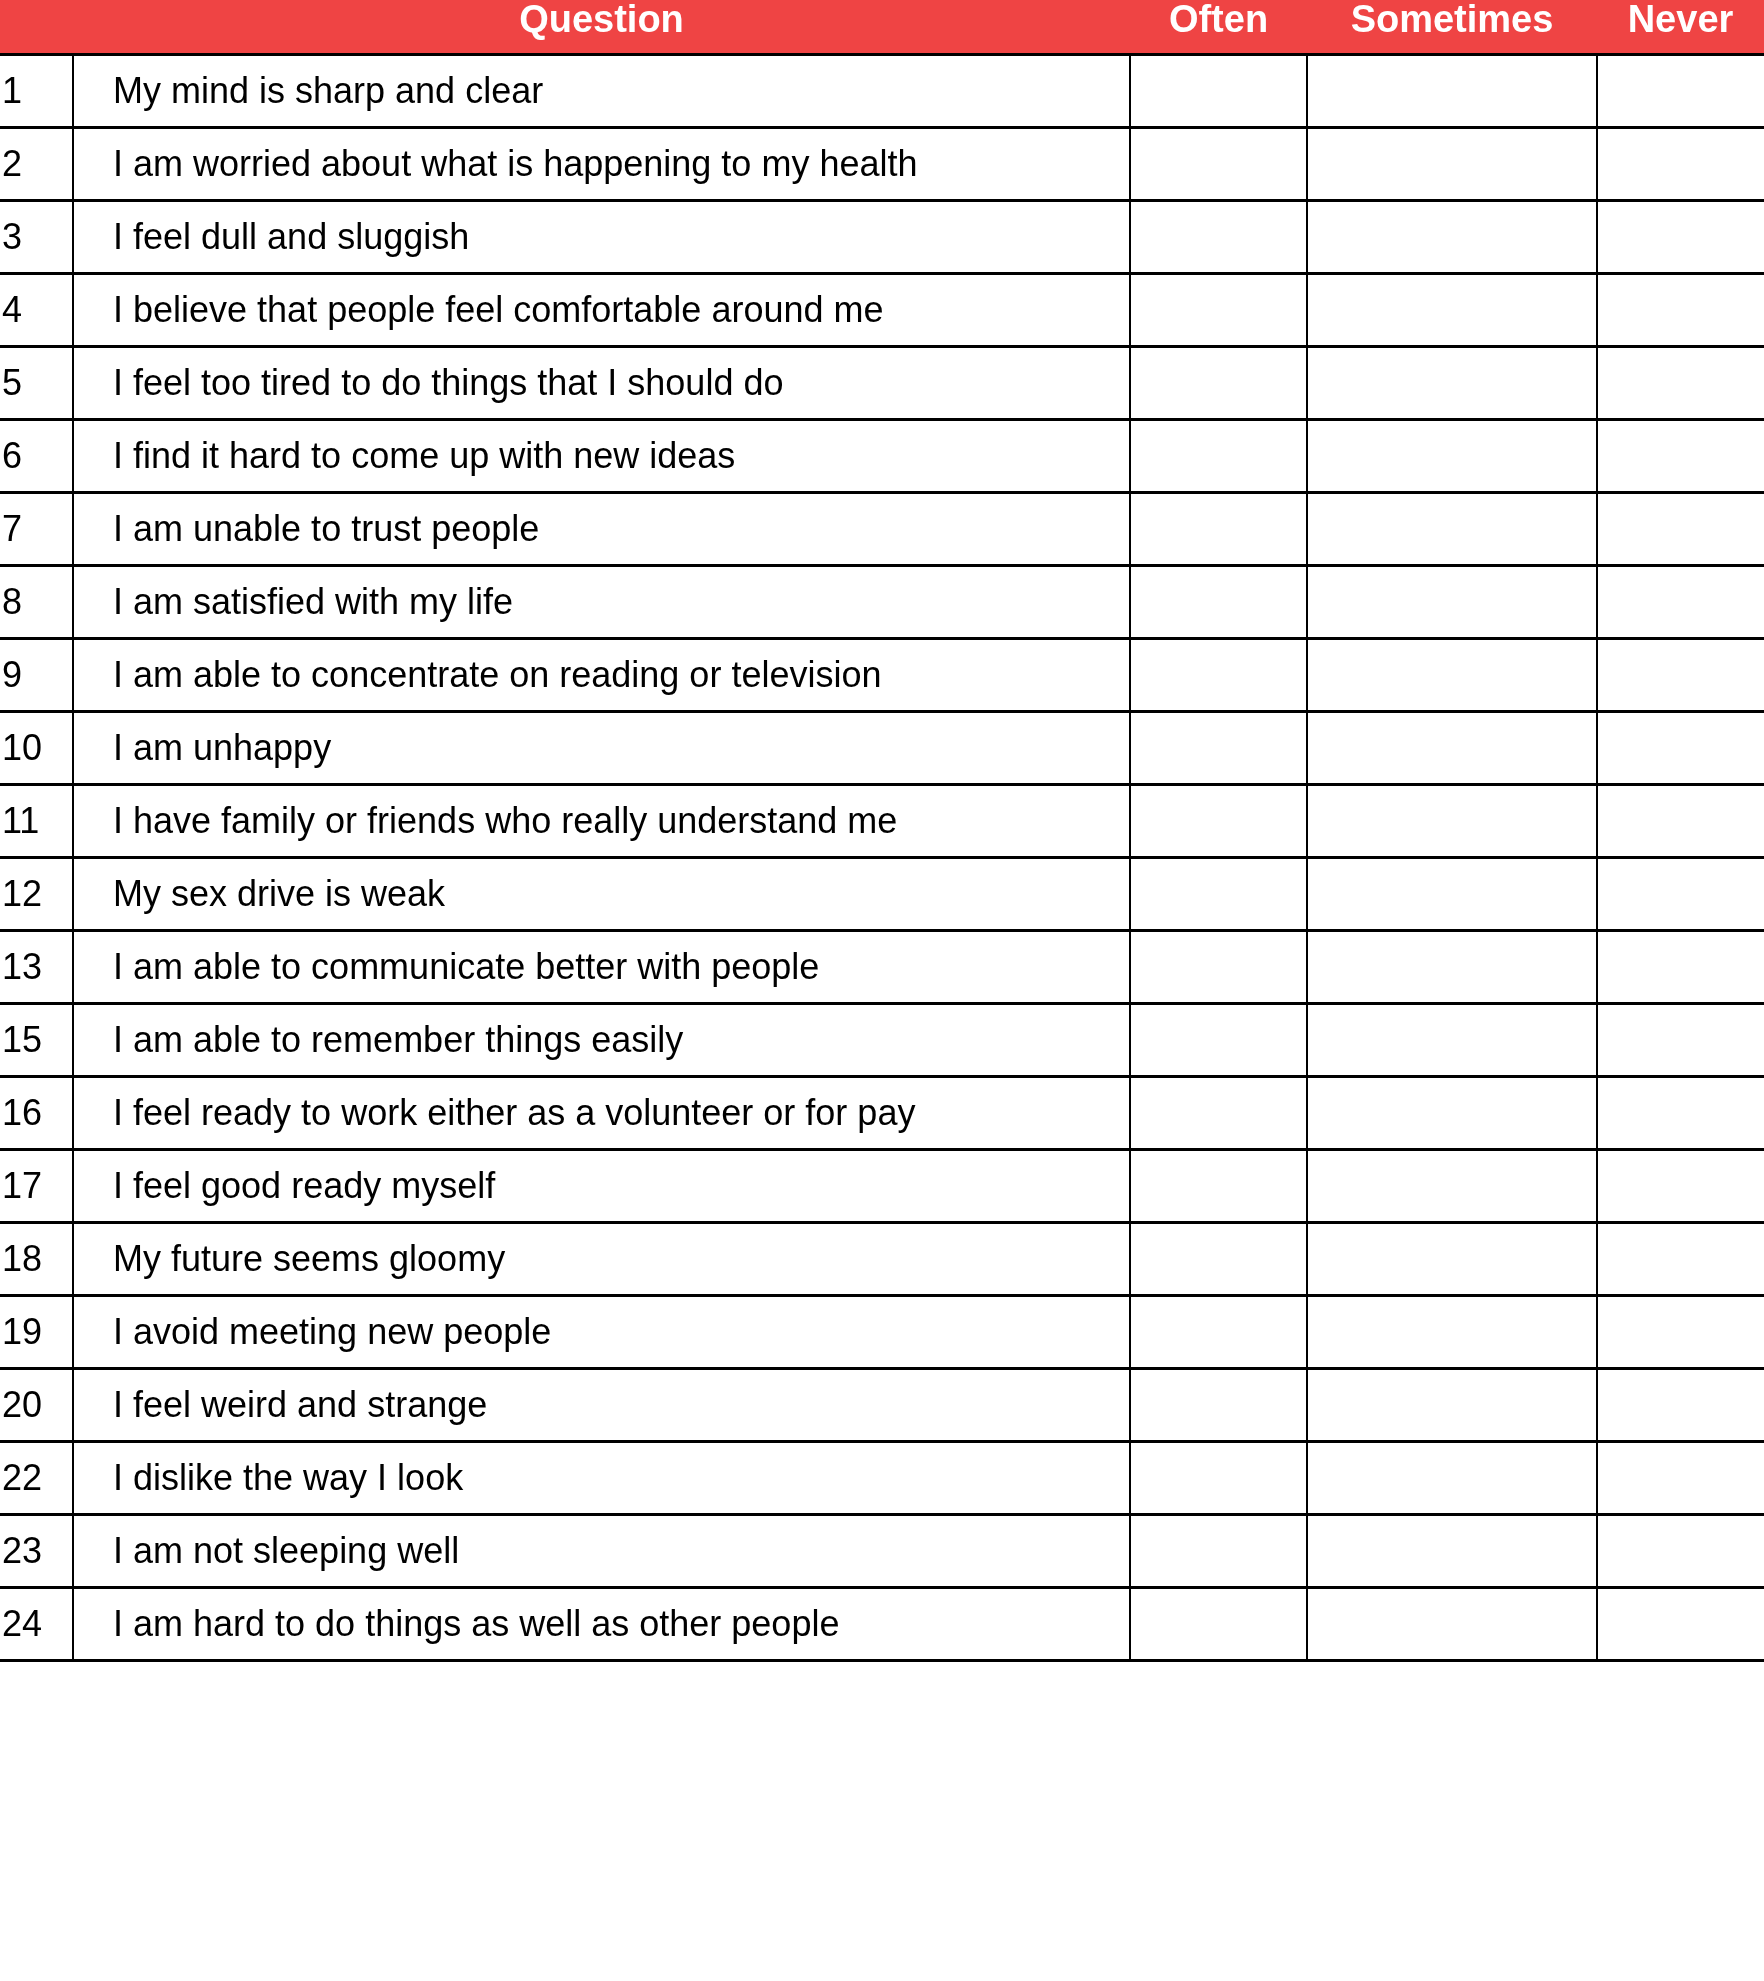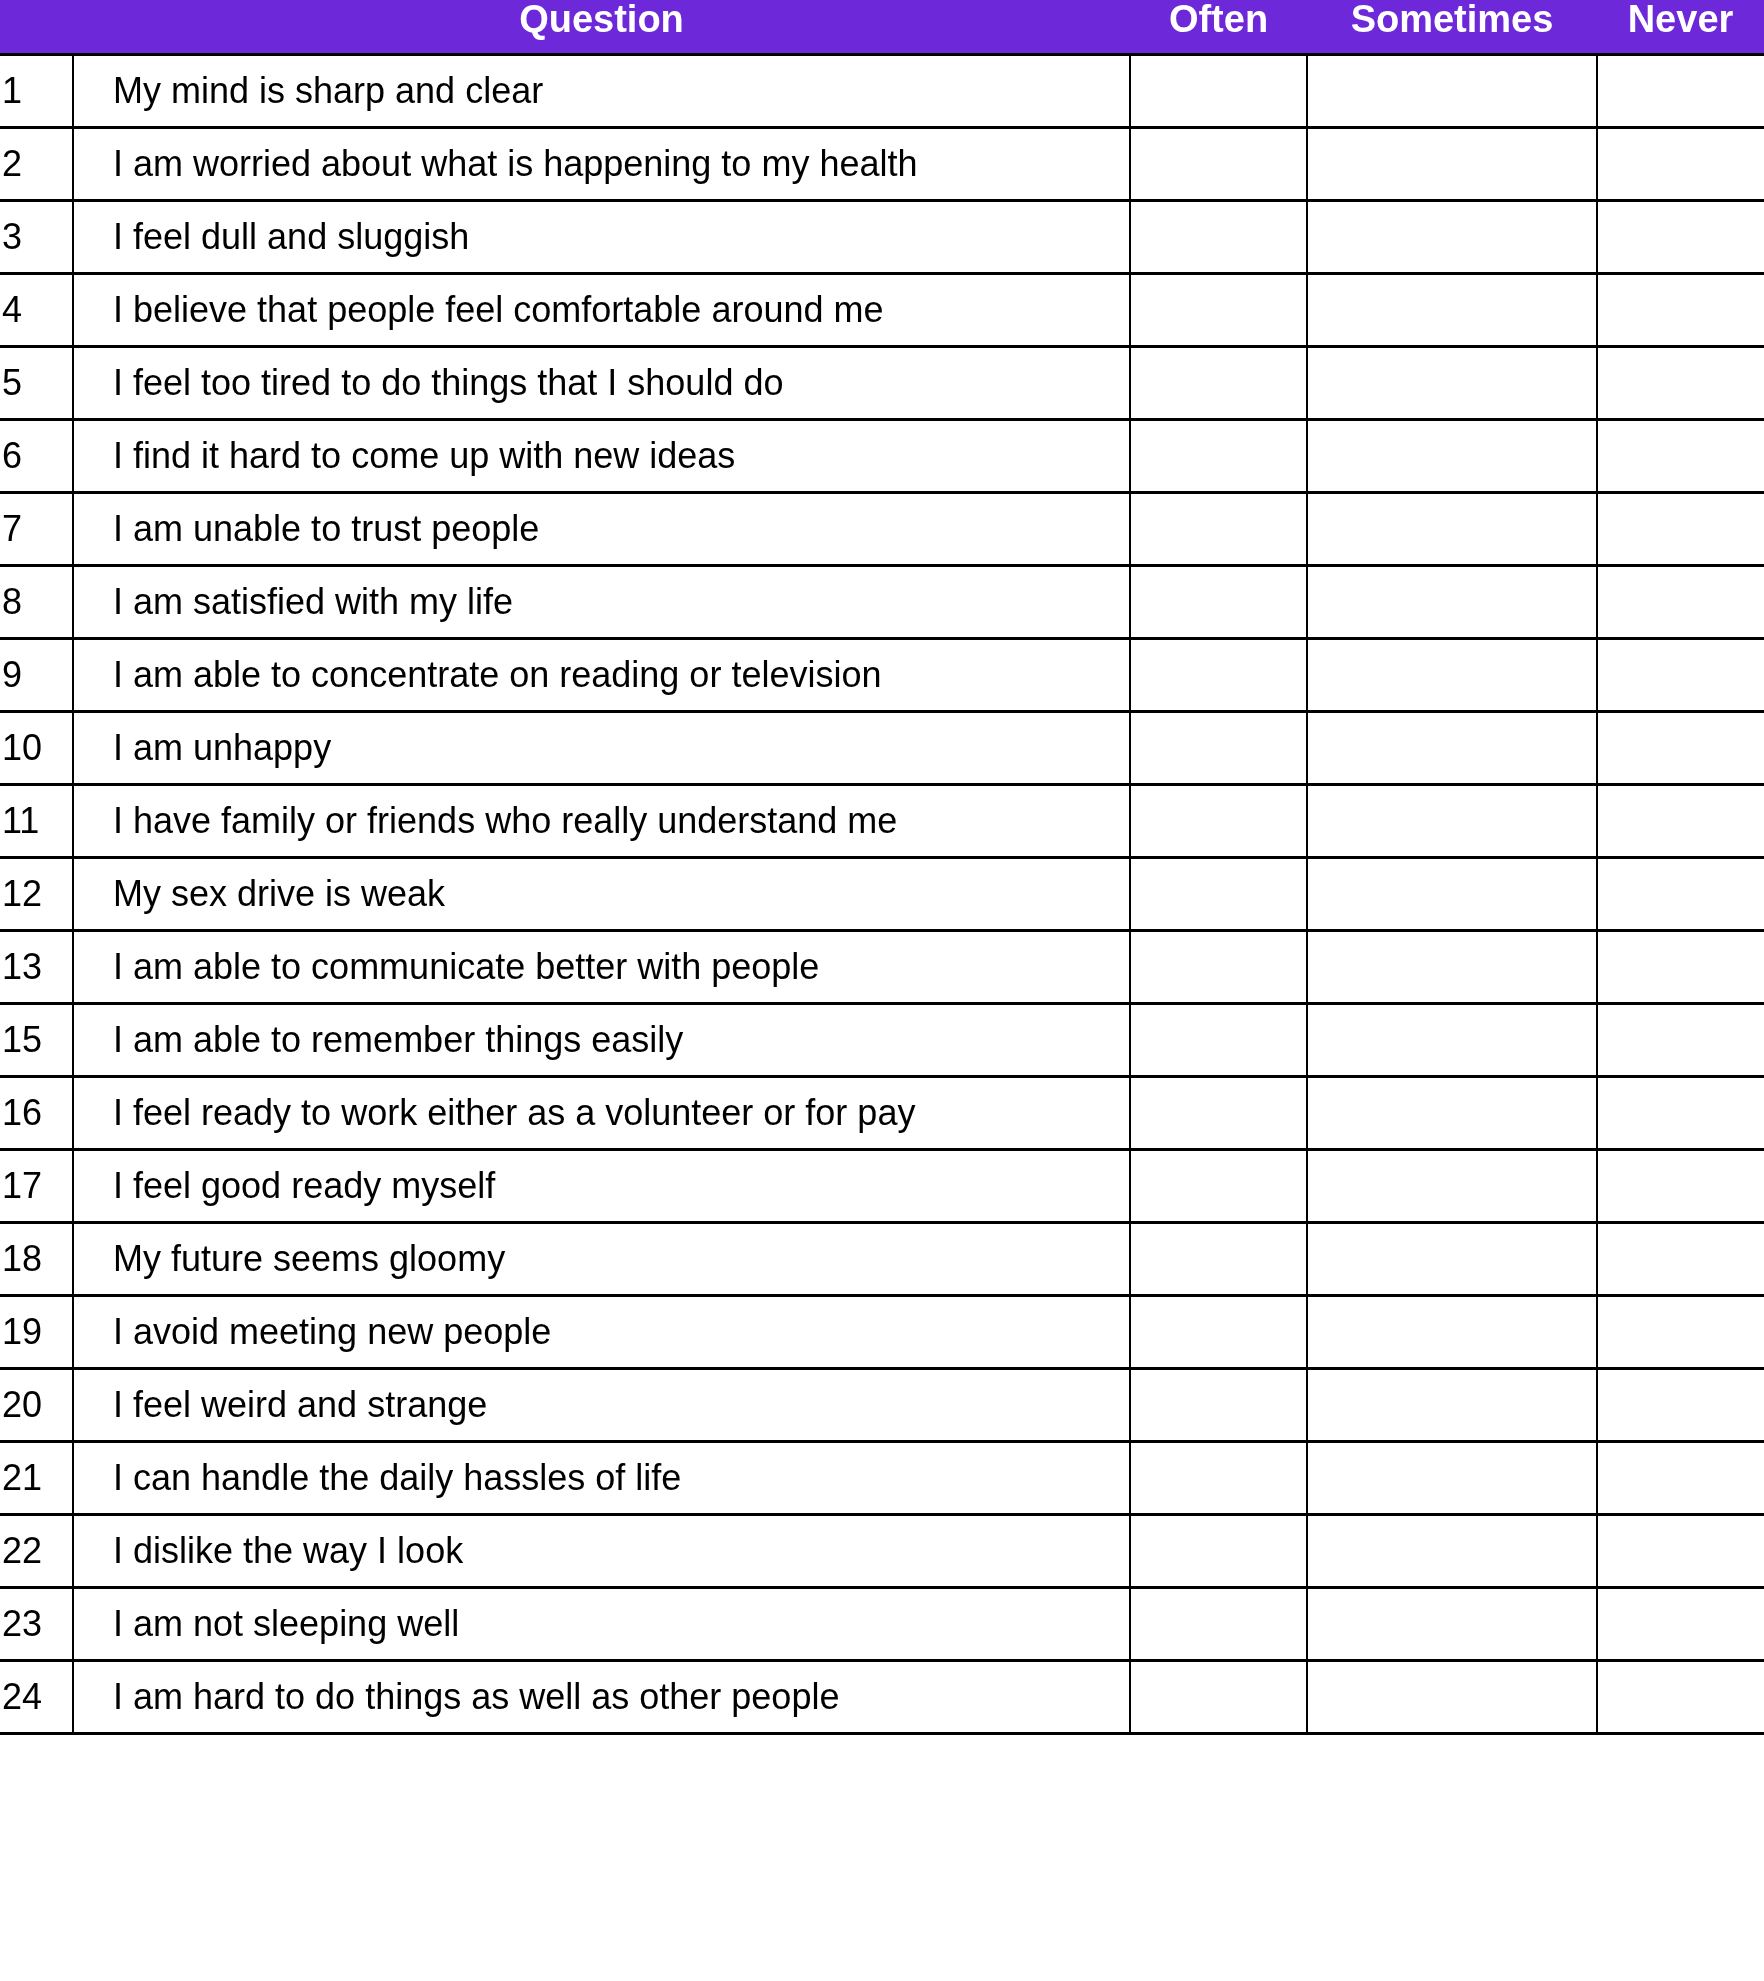--- a/index.html
+++ b/index.html
@@ -4,21 +4,21 @@
 <style>
   html, body { margin: 0; padding: 0; background: #ffffff; }
   body { width: 1764px; height: 1981px; position: relative; overflow: hidden;
          font-family: "Liberation Sans", sans-serif; color: #000; }
   table.q { position: absolute; left: 0; top: 0; width: 1764px; border-collapse: collapse; table-layout: fixed; }
   col.c-num { width: 73px; }
   col.c-q { width: 1057px; }
   col.c-often { width: 177px; }
   col.c-some { width: 290px; }
   col.c-never { width: 167px; }
-  thead th { background: #6d28d9; color: #fff; font-weight: bold; font-size: 38px; height: 53px;
+  thead th { background: #ef4444; color: #fff; font-weight: bold; font-size: 38px; height: 53px;
              padding: 0; vertical-align: middle; line-height: 1; }
   thead th span { position: relative; top: -8px; }
   tbody td { border-top: 3px solid #000; border-bottom: 3px solid #000; height: 70px; padding: 0;
              font-size: 36px; line-height: 1.1; vertical-align: middle; }
   tbody td + td { border-left: 2px solid #000; }
   tbody td.num { text-align: left; padding-left: 2px; }
   tbody td.txt { padding-left: 39px; }
   tbody tr.tall td { height: 113px; }
   .cell-box { display: block; width: 100%; height: 100%; cursor: pointer; }
 </style>
@@ -284,33 +284,20 @@
           <span class="cell-box"></span>
         </td>
         <td>
           <span class="cell-box"></span>
         </td>
         <td>
           <span class="cell-box"></span>
         </td>
       </tr>
       <tr>
-        <td class="num">21</td>
-        <td class="txt">I can handle the daily hassles of life</td>
-        <td>
-          <span class="cell-box"></span>
-        </td>
-        <td>
-          <span class="cell-box"></span>
-        </td>
-        <td>
-          <span class="cell-box"></span>
-        </td>
-      </tr>
-      <tr>
         <td class="num">22</td>
         <td class="txt">I dislike the way I look</td>
         <td>
           <span class="cell-box"></span>
         </td>
         <td>
           <span class="cell-box"></span>
         </td>
         <td>
           <span class="cell-box"></span>

